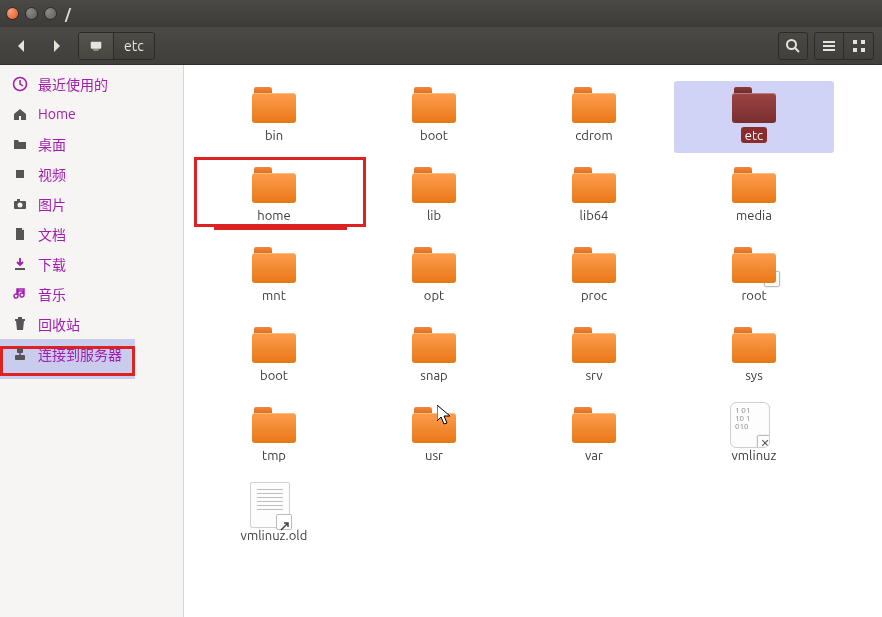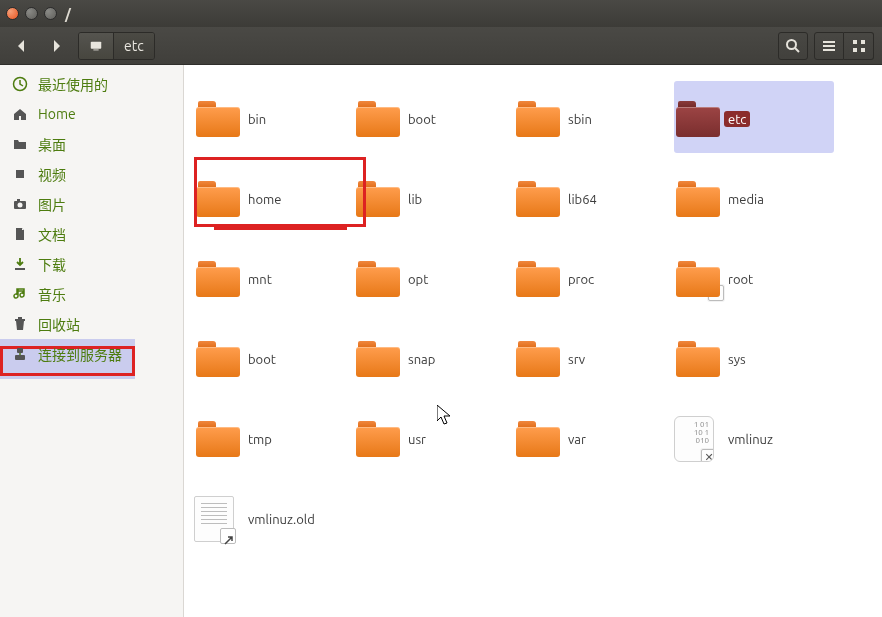--- a/index.html
+++ b/index.html
@@ -22,32 +22,32 @@
 .pathseg.last { border-right: none; background: linear-gradient(#4b4a44,#3f3e39); }
 .spacer { flex: 1; }
 .viewbtns { display: flex; gap: 0; }
 .viewbtns .tbtn { border: 1px solid #2c2b28; border-radius: 0; width: 30px; height: 28px; }
 .viewbtns .tbtn:first-child { border-radius: 3px 0 0 3px; }
 .viewbtns .tbtn:last-child { border-radius: 0 3px 3px 0; border-left: none; }
 
 
 .main { display: flex; height: calc(617px - 27px - 38px); }
 .sidebar { width: 184px; background: #f6f5f3; border-right: 1px solid #dad7d3; padding-top: 4px; position: relative; }
-.side-item { height: 30px; display: flex; align-items: center; gap: 10px; padding: 0 12px; color: #4d7c0f; cursor: pointer; position: relative; }
+.side-item { height: 30px; display: flex; align-items: center; gap: 10px; padding: 0 12px; color: #a21caf; cursor: pointer; position: relative; }
 .side-item .sicon { width: 16px; height: 16px; display: flex; align-items: center; justify-content: center; }
 .side-item .sicon svg { width: 16px; height: 16px; fill: #555; }
 .side-item.active { background: #e95420; color: #fff; }
 .side-item.active .sicon svg { fill: #fff; }
 .side-highlight-box { position: absolute; border: 3px solid #d22; pointer-events: none; }
 .side-sel-overlay { position: absolute; background: rgba(120,130,230,0.35); pointer-events: none; }
 
 
 .content { flex: 1; overflow: auto; background: #fff; position: relative; }
 .grid { display: grid; grid-template-columns: repeat(4, 160px); gap: 8px 0; padding: 16px 10px; }
-.item { width: 160px; height: 72px; display: flex; flex-direction: row; align-items: center; justify-content: flex-start; gap: 2px; cursor: pointer; border-radius: 3px; padding-top: 4px; text-align: right; }
+.item { width: 160px; height: 72px; display: flex; flex-direction: column; align-items: center; justify-content: flex-start; gap: 2px; cursor: pointer; border-radius: 3px; padding-top: 4px; }
 .item .thumb { width: 48px; height: 40px; position: relative; }
 .item .label { font-size: 13px; color: #3c3c3c; padding: 1px 4px; border-radius: 3px; }
 .item.selected { background: rgba(120,130,230,0.35); }
 .item.selected .label { background: #8b2c2c; color: #fff; }
 
 
 .folder { width: 48px; height: 40px; position: relative; }
 .folder::before { content: ""; position: absolute; top: 2px; left: 4px; width: 18px; height: 8px; background: linear-gradient(#f0873e,#de6912); border-radius: 2px 3px 0 0; }
 .folder::after { content: ""; position: absolute; top: 8px; left: 2px; right: 2px; bottom: 2px; background: linear-gradient(#ff9d4d,#e77817); border-radius: 3px; box-shadow: inset 0 1px 0 rgba(255,255,255,0.3); }
 .folder.dark::before { background: linear-gradient(#8a3a3a,#6d2727); }
@@ -229,21 +229,21 @@
         <div class="item">
           <div class="thumb">
             <div class="folder"></div>
           </div>
           <div class="label">boot</div>
         </div>
         <div class="item">
           <div class="thumb">
             <div class="folder"></div>
           </div>
-          <div class="label">sbin</div>
+          <div class="label">cdrom</div>
         </div>
         <div class="item selected">
           <div class="thumb">
             <div class="folder dark"></div>
           </div>
           <div class="label">etc</div>
         </div>
         <div class="item">
           <div class="thumb">
             <div class="folder"></div>

